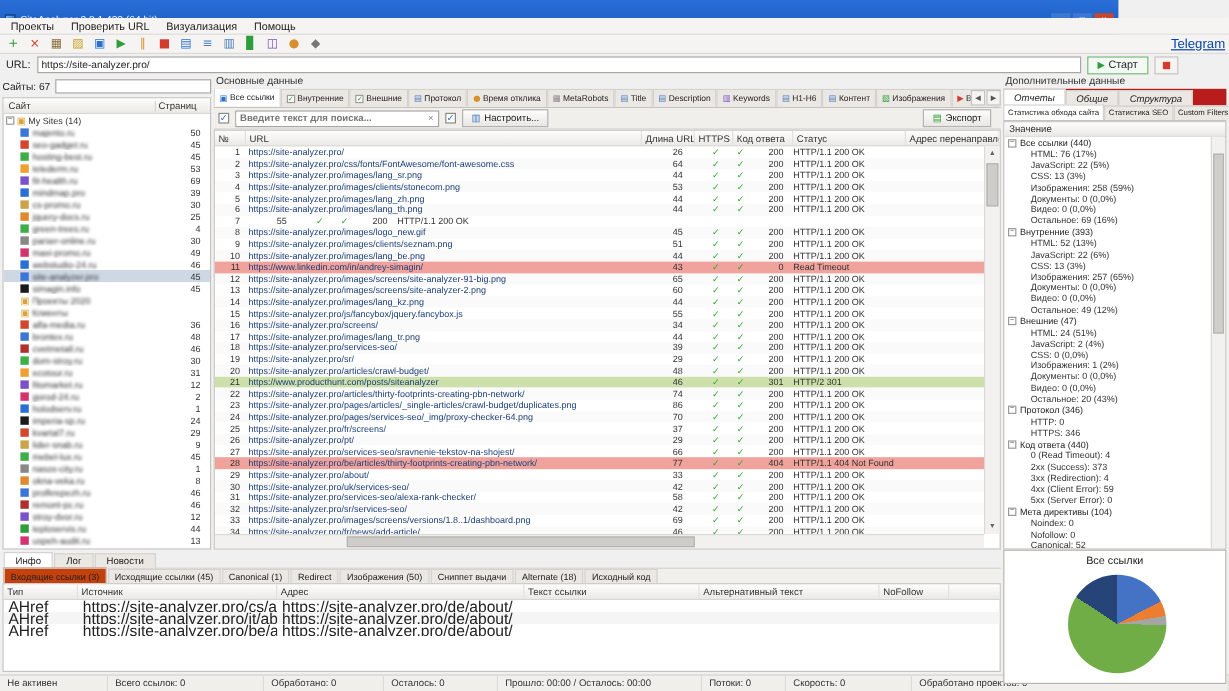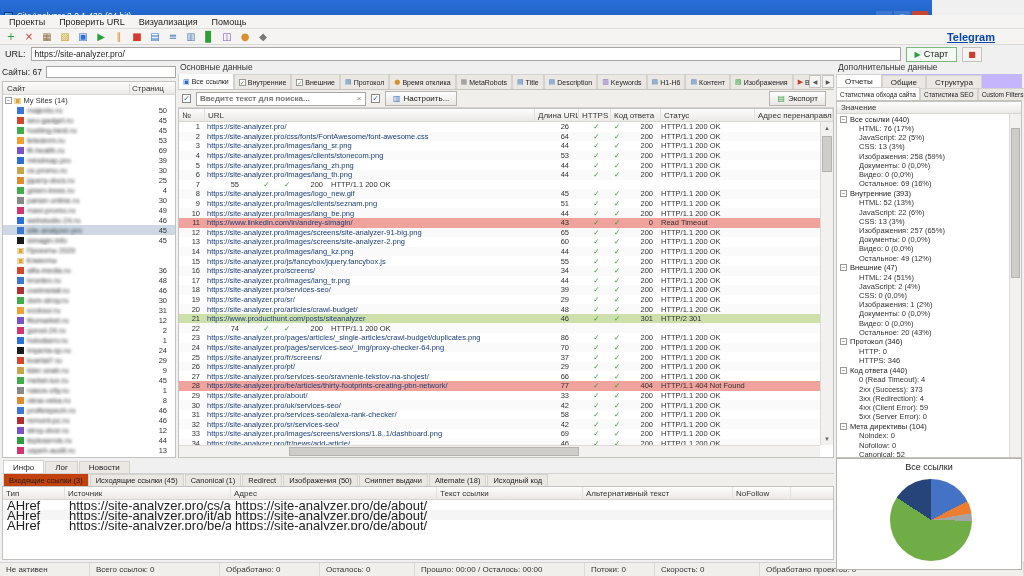--- a/index.html
+++ b/index.html
@@ -13,21 +13,21 @@
   .win-btns{margin-left:auto;display:flex;gap:2px;}
   .win-btn{width:16px;height:11px;font-size:7px;line-height:11px;text-align:center;color:#fff;background:rgba(255,255,255,.12);}
   .win-btn.close{background:#c8452e;}
 
   
   .menubar{position:absolute;top:15px;left:0;width:1024px;height:14px;background:#f5f4f2;border-bottom:1px solid #e1dfdb;display:flex;align-items:center;padding-left:2px;}
   .menu-item{padding:0 7px;font-size:9px;height:100%;display:flex;align-items:center;cursor:default;text-align:center;}
   .toolbar{position:absolute;top:29px;left:0;width:1024px;height:16px;background:#f5f4f2;border-bottom:1px solid #dcdad6;display:flex;align-items:center;padding:0 3px;}
   .tb-icons{display:flex;align-items:center;gap:2px;}
   .tb-icon{width:16px;height:14px;display:flex;align-items:center;justify-content:center;font-size:10px;font-family:"DejaVu Sans",sans-serif;}
-  .telegram{margin-left:auto;margin-right:26px;color:#0645ad;text-decoration:underline;font-size:11px;cursor:pointer;font-weight:bold;}
+  .telegram{margin-left:auto;margin-right:0;color:#0645ad;text-decoration:underline;font-size:11px;cursor:pointer;}
 
   
   .url-row{position:absolute;top:45px;left:0;width:1024px;height:18px;display:flex;align-items:center;gap:5px;padding:0 5px;}
   .url-label{font-size:9px;}
   .url-input{flex:0 0 870px;height:14px;border:1px solid #a8a6a2;background:#fff;font-size:8.5px;padding:0 3px;color:#222;}
   .start-btn{display:flex;align-items:center;gap:3px;height:15px;padding:0 8px;border:1px solid #7cb87c;background:#f3faf3;font-size:9px;cursor:pointer;}
   .play-glyph{color:#2e9e3a;font-size:8px;font-family:"DejaVu Sans",sans-serif;}
   .stop-btn{width:20px;height:15px;border:1px solid #c5c3c0;background:#f5f4f2;display:flex;align-items:center;justify-content:center;cursor:pointer;}
   .stop-glyph{color:#d23b2e;font-size:8px;font-family:"DejaVu Sans",sans-serif;}
 
@@ -86,21 +86,21 @@
   .c-redir{flex:1;}
   .ok-check{color:#2da32d;font-weight:bold;font-size:7.5px;font-family:"DejaVu Sans",sans-serif;padding-left:3px;}
   .vscroll{position:absolute;top:13px;right:0;width:13px;bottom:12px;background:#f2f1ef;border-left:1px solid #dcdad6;}
   .vthumb{position:absolute;top:14px;left:1px;width:10px;height:36px;background:#cfcdc9;border:1px solid #b5b3b0;}
   .scroll-arrow{position:absolute;left:0;width:12px;height:12px;font-size:6px;text-align:center;line-height:12px;color:#666;}
   .hscroll{position:absolute;left:0;right:13px;bottom:0;height:12px;background:#f2f1ef;border-top:1px solid #dcdad6;}
   .hthumb{position:absolute;left:110px;top:1px;width:290px;height:9px;background:#cfcdc9;border:1px solid #b5b3b0;}
 
   
   .right{position:absolute;left:836px;top:62px;width:186px;height:396px;}
-  .r-tabs{position:absolute;top:12px;left:0;right:0;height:14px;display:flex;align-items:flex-end;background:#c4b5fd;}
+  .r-tabs{position:absolute;top:12px;left:0;right:0;height:14px;display:flex;align-items:flex-end;background:#b91c1c;font-style:italic;}
   .r-tab{padding:0 8px;height:13px;font-size:8px;display:flex;align-items:center;background:#ebe8e4;border:1px solid #d4d2cf;border-bottom:none;cursor:pointer;}
   .r-tab.active{background:#fff;height:14px;}
   .r-subtabs{position:absolute;top:26px;left:0;right:0;height:13px;display:flex;align-items:flex-end;background:#f0efec;border-bottom:1px solid #c5c3c0;}
   .r-subtab{padding:0 3px;height:12px;font-size:6.5px;display:flex;align-items:center;background:#ebe8e4;border:1px solid #d4d2cf;border-bottom:none;white-space:nowrap;cursor:pointer;}
   .r-subtab.active{background:#fff;height:13px;}
   .r-tree{position:absolute;top:39px;left:0;right:0;bottom:0;background:#fff;border:1px solid #c5c3c0;overflow:hidden;}
   .rt-head{height:12px;background:linear-gradient(#fdfdfd,#ebe9e6);border-bottom:1px solid #d8d6d2;font-size:8px;color:#333;display:flex;align-items:center;padding-left:4px;}
   .rt-body{position:absolute;top:12px;left:0;right:12px;bottom:0;overflow:hidden;}
   .rt-group{height:10px;display:flex;align-items:center;font-size:7.5px;padding-left:3px;color:#222;}
   .rt-item{height:9.2px;display:flex;align-items:center;font-size:7.5px;padding-left:22px;color:#333;white-space:nowrap;}
@@ -712,20 +712,21 @@
             <span class="c-https ok-check">✓</span>
             <span class="c-code">
               <span class="ok-check">✓</span>
               <span class="code-num">301</span>
             </span>
             <span class="c-status">HTTP/2 301</span>
             <span class="c-redir"></span>
           </div>
           <div class="g-row alt">
             <span class="c-n">22</span>
+            <span class="c-url">https://site-analyzer.pro/articles/thirty-footprints-creating-pbn-network/</span>
             <span class="c-len">74</span>
             <span class="c-https ok-check">✓</span>
             <span class="c-code">
               <span class="ok-check">✓</span>
               <span class="code-num">200</span>
             </span>
             <span class="c-status">HTTP/1.1 200 OK</span>
             <span class="c-redir"></span>
           </div>
           <div class="g-row">

